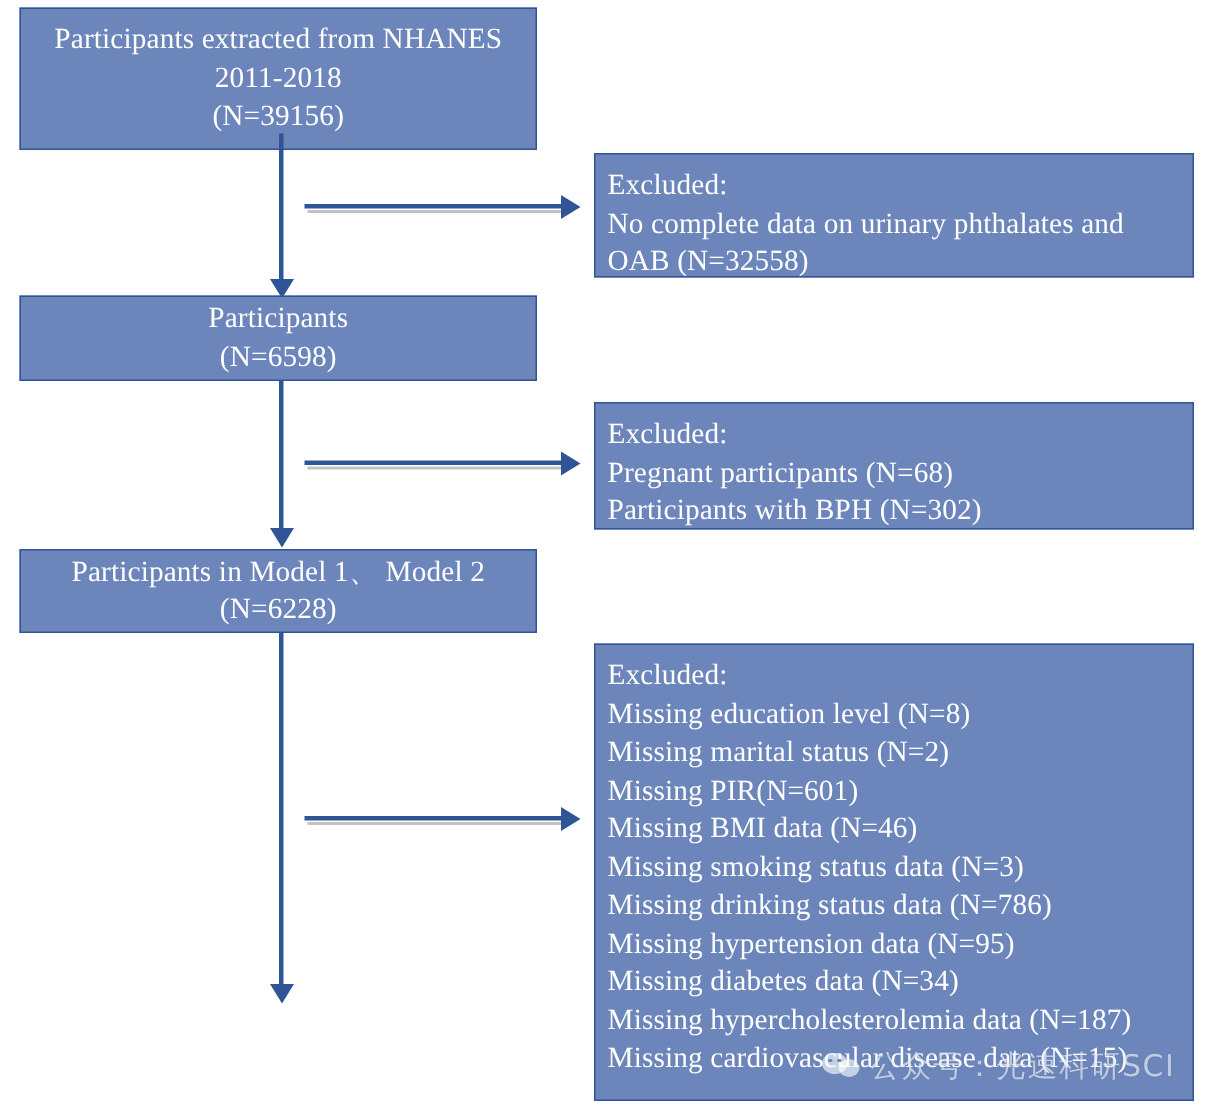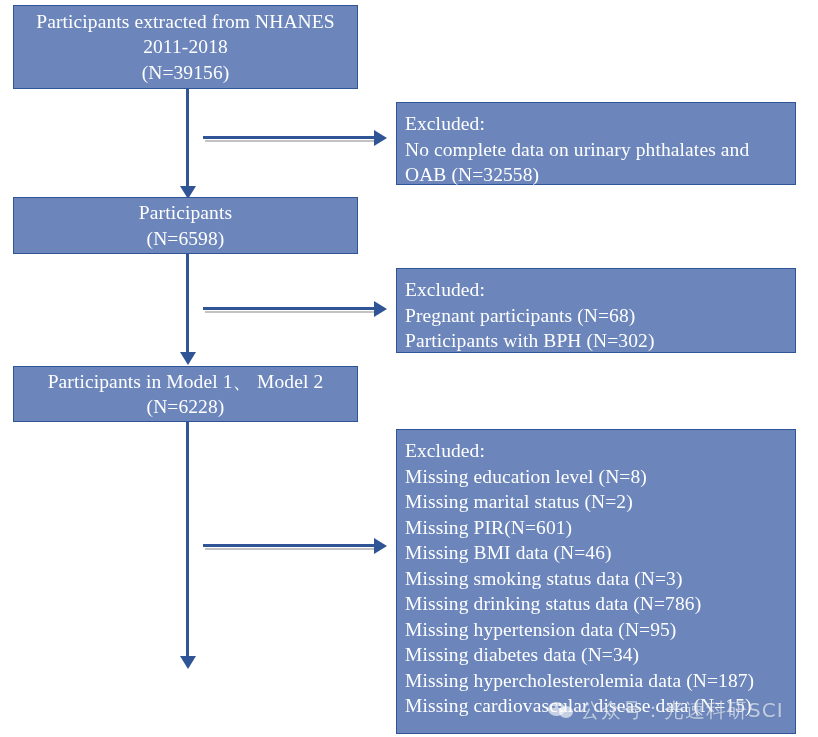--- a/index.html
+++ b/index.html
@@ -110,21 +110,21 @@
     width: 2.5px; height: 2.5px;
     border-radius: 50%;
     background: #6c86bb;
   }
 </style>
 </head>
 <body>
 
 <div id="canvas">
 
-  <div class="box center" style="left:13px; top:5px; width:345px; height:84px;">Participants extracted from NHANES
+  <div class="box center" style="left:13px; top:5px; width:345px; height:95px;">Participants extracted from NHANES
 2011-2018
 (N=39156)</div>
 
   <div class="v-stem" style="left:186px; top:89px; width:3px; height:102px;"></div>
   <div class="v-head" style="left:179.5px; top:186px;"></div>
 
   <div class="h-shadow" style="left:205px; top:140px; width:170px;"></div>
   <div class="h-stem" style="left:203px; top:136px; width:173px;"></div>
   <div class="h-head" style="left:374px; top:129.5px;"></div>
 

